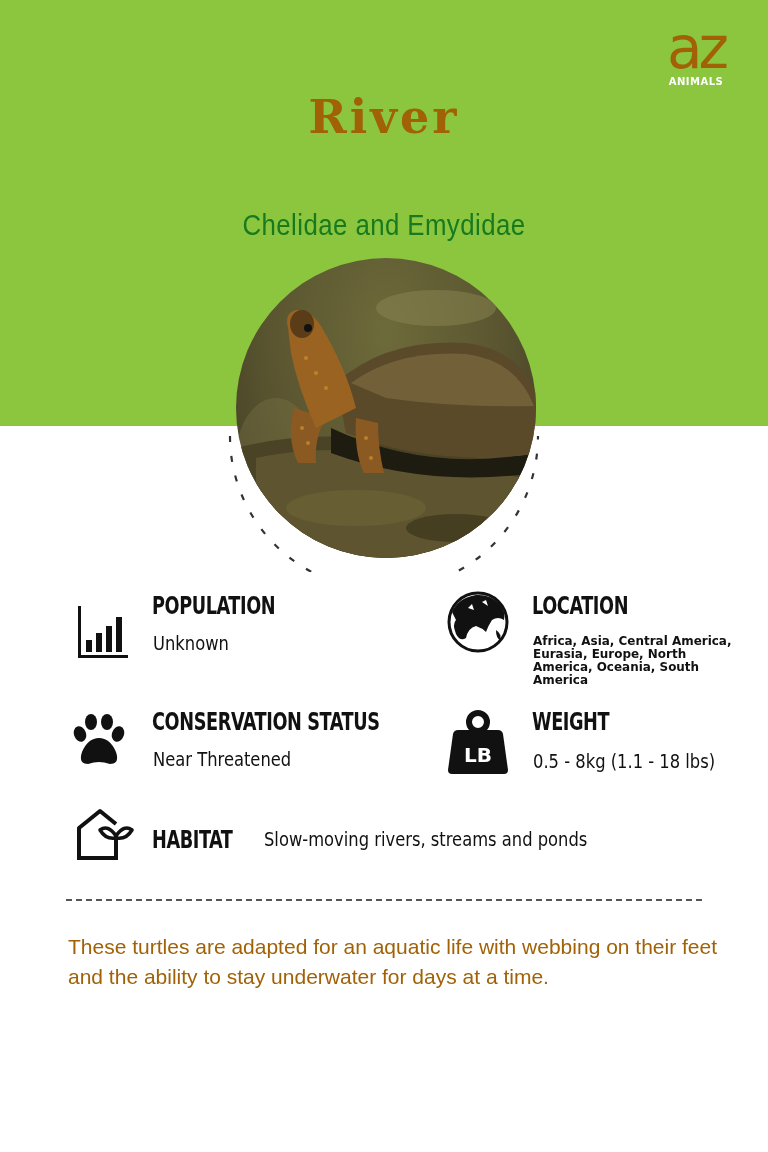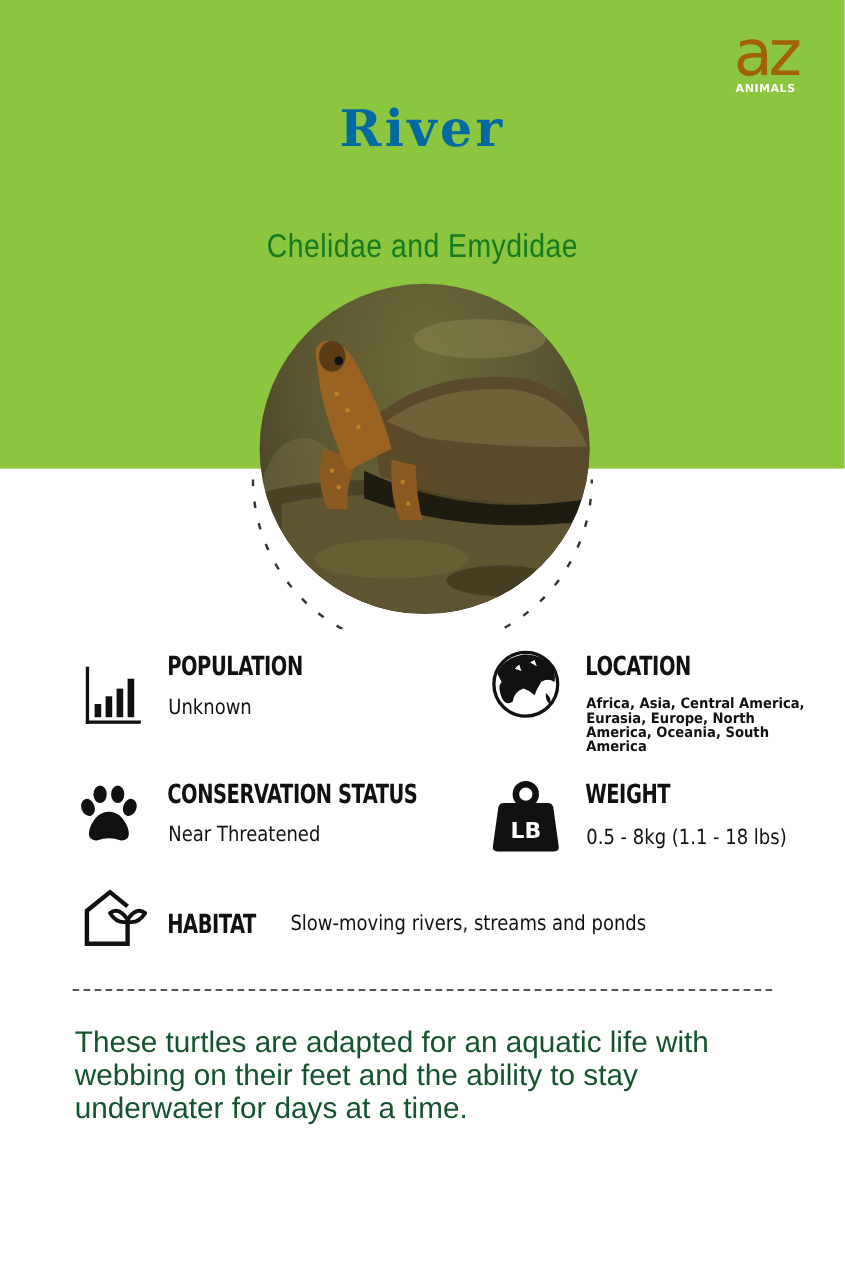--- a/index.html
+++ b/index.html
@@ -5,38 +5,38 @@
     * { box-sizing: border-box; margin: 0; padding: 0; }
     html, body { width: 768px; height: 1152px; background: #ffffff; overflow: hidden; }
     body { position: relative; font-family: "DejaVu Sans", sans-serif; color: #111; }
 
     .top-band { position: absolute; left: 0; top: 0; width: 768px; height: 426px; background: #8cc63f; }
 
     .logo { position: absolute; right: 26px; top: 22px; width: 92px; text-align: center; color: #fff; }
     .logo-mark { font-family: "DejaVu Sans", sans-serif; font-weight: normal; font-size: 58px; line-height: 52px; letter-spacing: -4px; color: #a16207; }
     .logo-sub { font-family: "DejaVu Sans", sans-serif; font-weight: bold; font-size: 10px; letter-spacing: 0.5px; margin-top: 2px; }
 
-    .title { position: absolute; left: 0; top: 94px; width: 768px; text-align: center; color: #0369a1; font-family: "DejaVu Serif", serif; font-weight: bold; font-size: 46px; line-height: 46px; letter-spacing: 3px; }
+    .title { position: absolute; left: 0; top: 94px; width: 768px; text-align: center; color: #a16207; font-family: "DejaVu Serif", serif; font-weight: bold; font-size: 46px; line-height: 46px; letter-spacing: 3px; }
     .title span { display: block; }
     .subtitle { position: absolute; left: 0; top: 208px; width: 768px; text-align: center; color: #177a1e; font-family: "Liberation Sans Narrow", "Liberation Sans", sans-serif; font-size: 30px; transform: scaleX(0.86); letter-spacing: 0.5px; }
 
     .dots-ring { position: absolute; left: 226px; top: 256px; width: 316px; height: 316px; }
     .photo { position: absolute; left: 236px; top: 258px; width: 300px; height: 300px; border-radius: 50%; overflow: hidden;
       background: radial-gradient(ellipse at 50% 25%, #6d6a3a 0%, #5a5530 55%, #3c3a22 100%); }
     .photo svg { position: absolute; left: 0; top: 0; }
 
     .stat { position: absolute; }
     .stat-icon { position: absolute; }
     .stat-label { position: absolute; font-family: "DejaVu Sans Condensed", "DejaVu Sans", sans-serif; font-weight: bold; font-size: 24px; letter-spacing: -0.5px; color: #111; white-space: nowrap; transform-origin: left top; transform: scaleX(0.82); }
     .stat-value { position: absolute; font-family: "DejaVu Sans", sans-serif; font-size: 19px; color: #111; transform-origin: left top; transform: scaleX(0.86); white-space: nowrap; }
     .stat-value.small { font-size: 13px; line-height: 13px; white-space: normal; width: 230px; transform: scaleX(0.92); font-weight: bold; }
     .stat-value.wrap { white-space: normal; width: 220px; line-height: 27px; }
 
     .divider { position: absolute; left: 66px; top: 899px; width: 636px; height: 0; border-top: 2px dashed #555; }
-    .desc { position: absolute; left: 68px; top: 932px; width: 650px; font-family: "Liberation Sans", sans-serif; font-size: 27px; line-height: 30px; color: #14532d; }
+    .desc { position: absolute; left: 68px; top: 932px; width: 650px; font-family: "Liberation Sans", sans-serif; font-size: 21px; line-height: 30px; color: #a16207; }
   </style>
 </head>
 <body>
 
 <div class="top-band"></div>
 
 <div class="logo">
   <div class="logo-mark">az</div>
   <div class="logo-sub">ANIMALS</div>
 </div>

